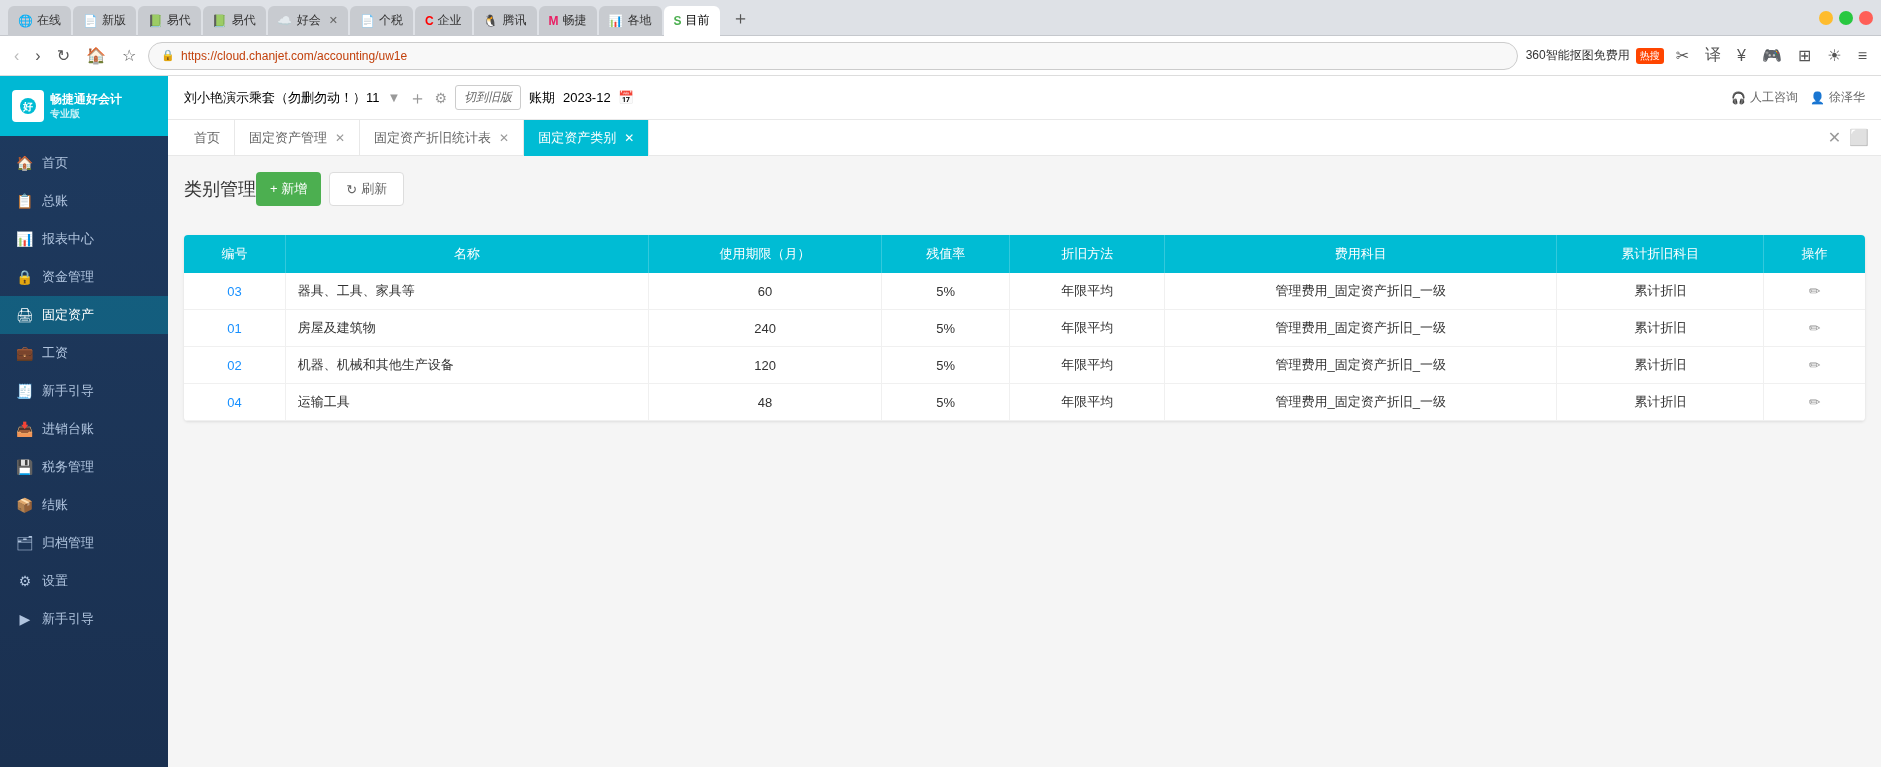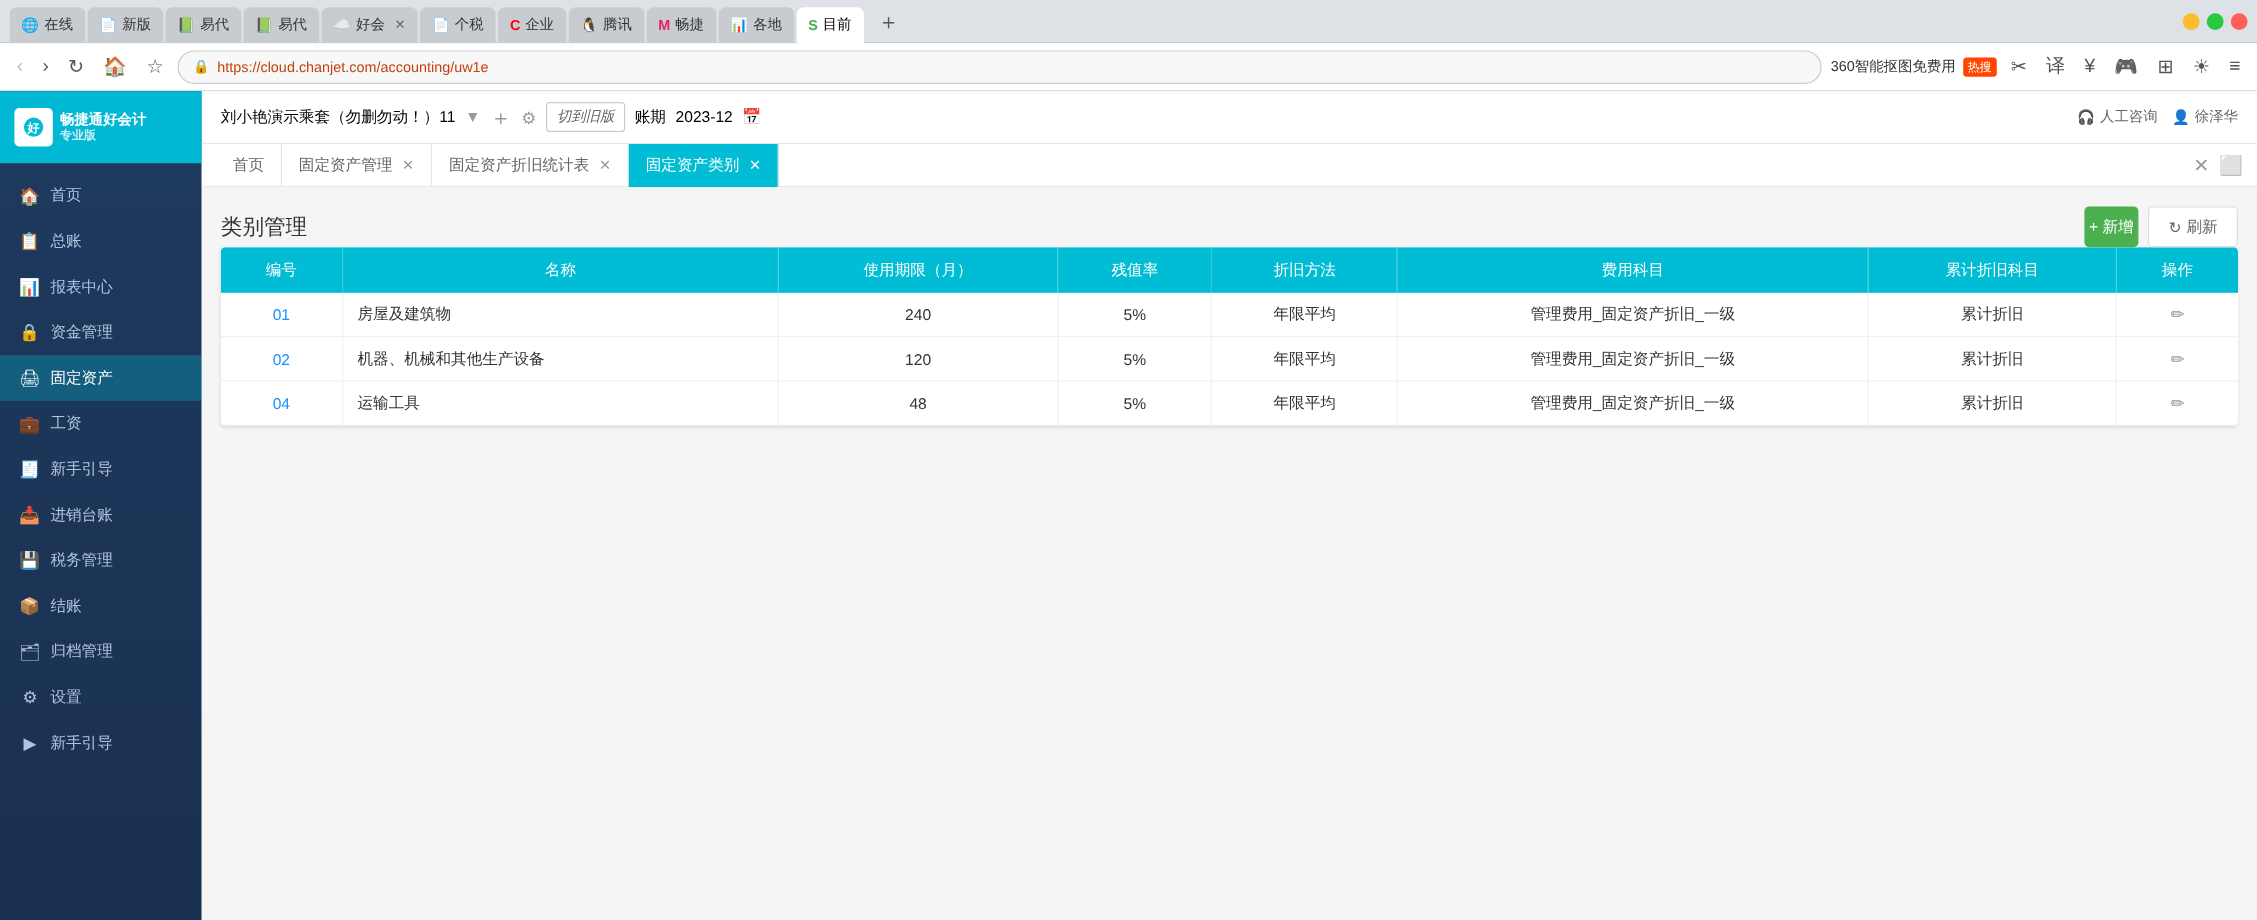--- a/index.html
+++ b/index.html
@@ -198,34 +198,33 @@
     
     .main-content {
       flex: 1;
       padding: 16px;
       overflow-y: auto;
       background: #f5f5f5;
     }
     .page-header {
       display: flex;
       align-items: center;
-      justify-content: space-between;
-      margin-bottom: 0;
+      margin-bottom: 29px;
     }
     .page-title {
       font-size: 18px;
       font-weight: 500;
       color: #333;
     }
     .header-actions { display: flex; gap: 8px; }
     .btn-primary {
       background: #4caf50;
       color: #fff;
       border: none;
-      padding: 7px 4px;
+      padding: 7px 14px;
       border-radius: 4px;
       cursor: pointer;
       font-size: 13px;
       display: flex;
       align-items: center;
       gap: 4px;
     }
     .btn-default {
       background: #fff;
       color: #666;
@@ -500,20 +499,30 @@
             <th>名称</th>
             <th>使用期限（月）</th>
             <th>残值率</th>
             <th>折旧方法</th>
             <th>费用科目</th>
             <th>累计折旧科目</th>
             <th>操作</th>
           </tr>
         </thead>
         <tbody id="table-body">
+        <tr>
+    <td class="code">03</td>
+    <td class="name">器具、工具、家具等</td>
+    <td>60</td>
+    <td>5%</td>
+    <td>年限平均</td>
+    <td>管理费用_固定资产折旧_一级</td>
+    <td>累计折旧</td>
+    <td><span class="edit-icon">✏</span></td>
+  </tr>
             <tr>
     <td class="code">01</td>
     <td class="name">房屋及建筑物</td>
     <td>240</td>
     <td>5%</td>
     <td>年限平均</td>
     <td>管理费用_固定资产折旧_一级</td>
     <td>累计折旧</td>
     <td><span class="edit-icon">✏</span></td>
   </tr>

